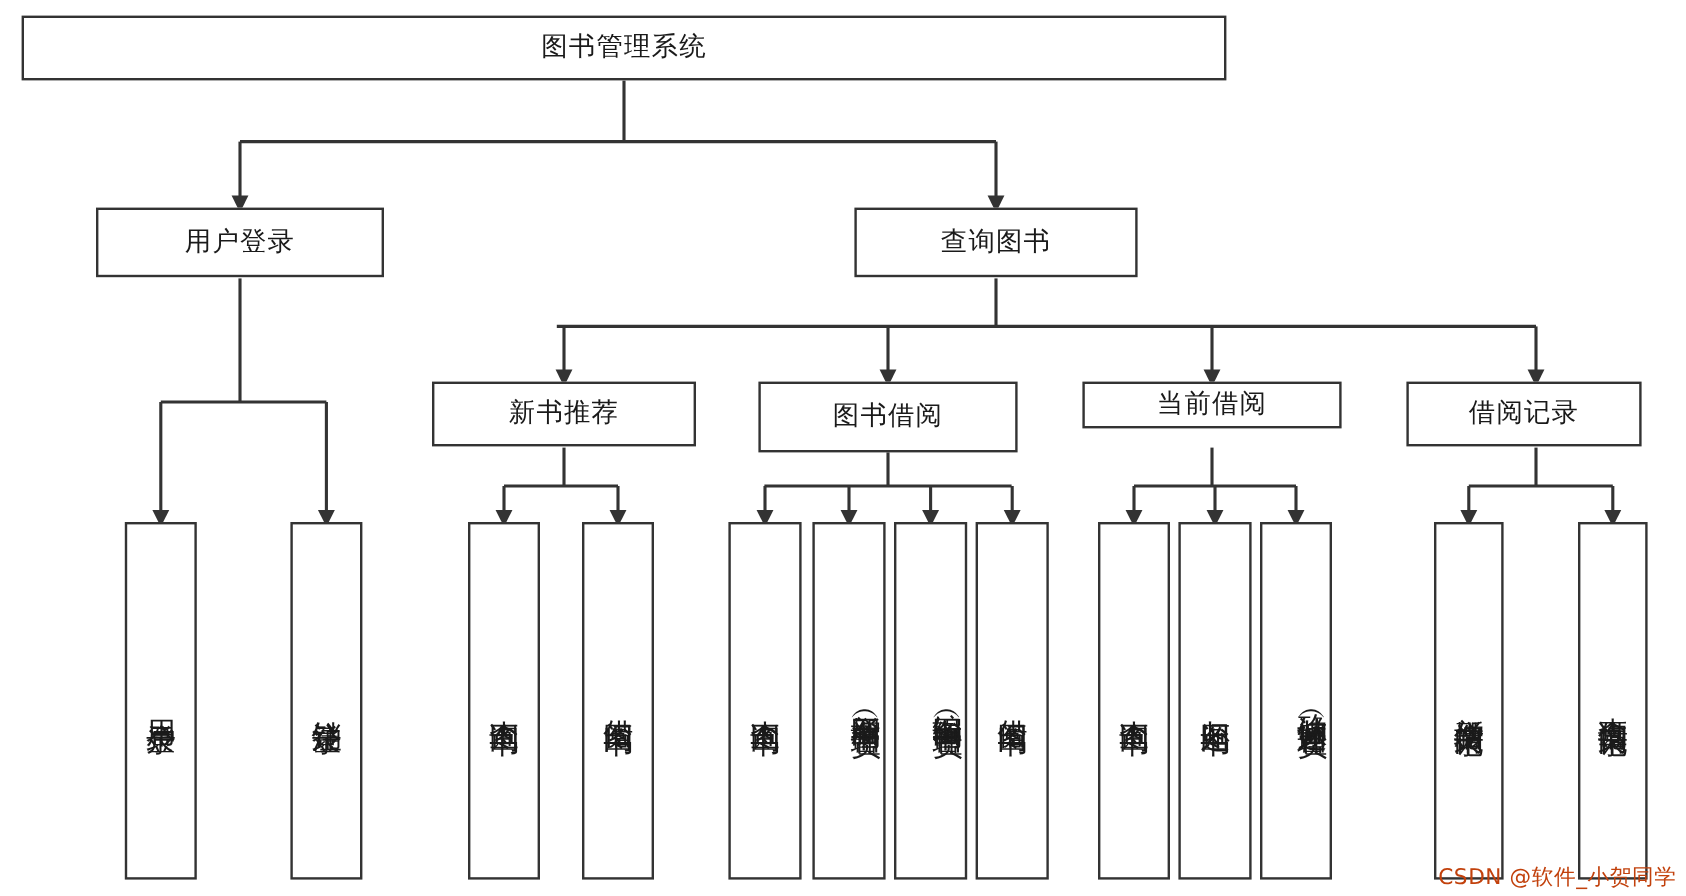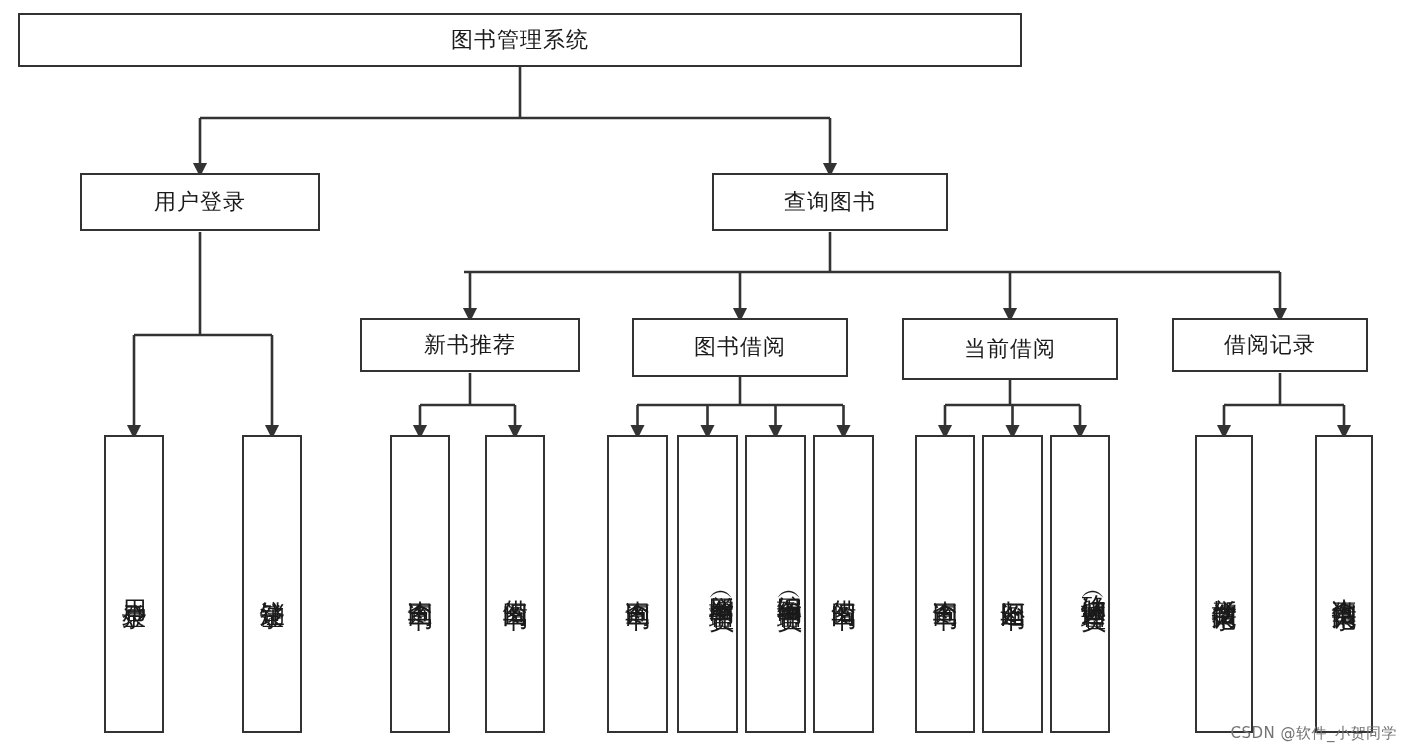--- a/index.html
+++ b/index.html
@@ -55,22 +55,22 @@
   .node.vert.top {
     align-items: flex-start;
   }
   .node.vert.mid {
     align-items: center;
   }
   .watermark {
     position: absolute;
     right: 8px;
     bottom: 4px;
-    font-size: 15px;
-    color: #737373;
+    font-size: 18px;
+    color: #c2410c;
     white-space: nowrap;
     letter-spacing: 0.5px;
   }
 </style>
 </head>
 <body>
 
 <div id="canvas">
 
   <svg class="wires" viewBox="0 0 1405 747">
@@ -125,21 +125,21 @@
       </div>
       <div class="node horiz" style="left: 712px; top: 173px; width: 236px; height: 58px;">
         <span>查询图书</span>
       </div>
       <div class="node horiz" style="left: 360px; top: 318px; width: 220px; height: 54px;">
         <span>新书推荐</span>
       </div>
       <div class="node horiz" style="left: 632px; top: 318px; width: 216px; height: 59px;">
         <span>图书借阅</span>
       </div>
-      <div class="node horiz" style="left: 902px; top: 318px; width: 216px; height: 62px;">
+      <div class="node horiz" style="left: 902px; top: 318px; width: 216px; height: 39px;">
         <span>当前借阅</span>
       </div>
       <div class="node horiz" style="left: 1172px; top: 318px; width: 196px; height: 54px;">
         <span>借阅记录</span>
       </div>
       <div class="node vert mid" style="left: 104px; top: 435px; width: 60px; height: 298px;">
         <span>用户登录</span>
       </div>
       <div class="node vert mid" style="left: 242px; top: 435px; width: 60px; height: 298px;">
         <span>注销登录</span>

